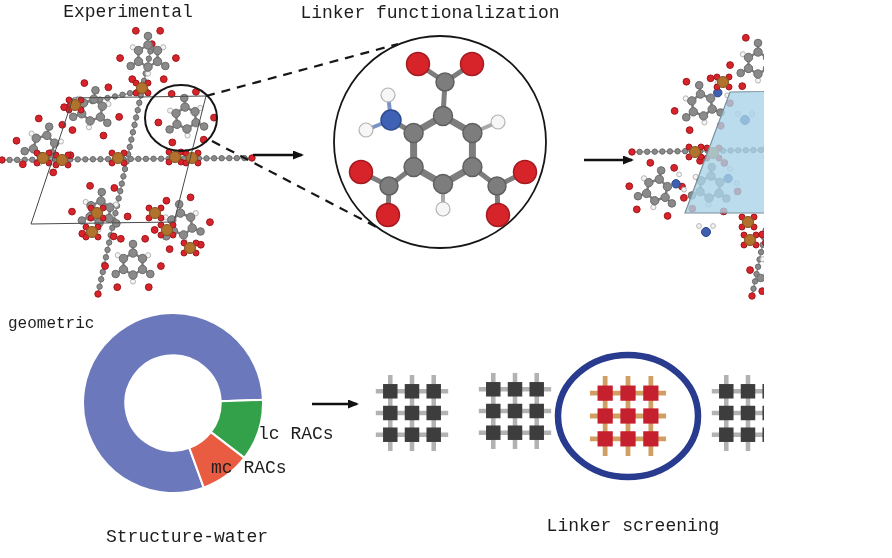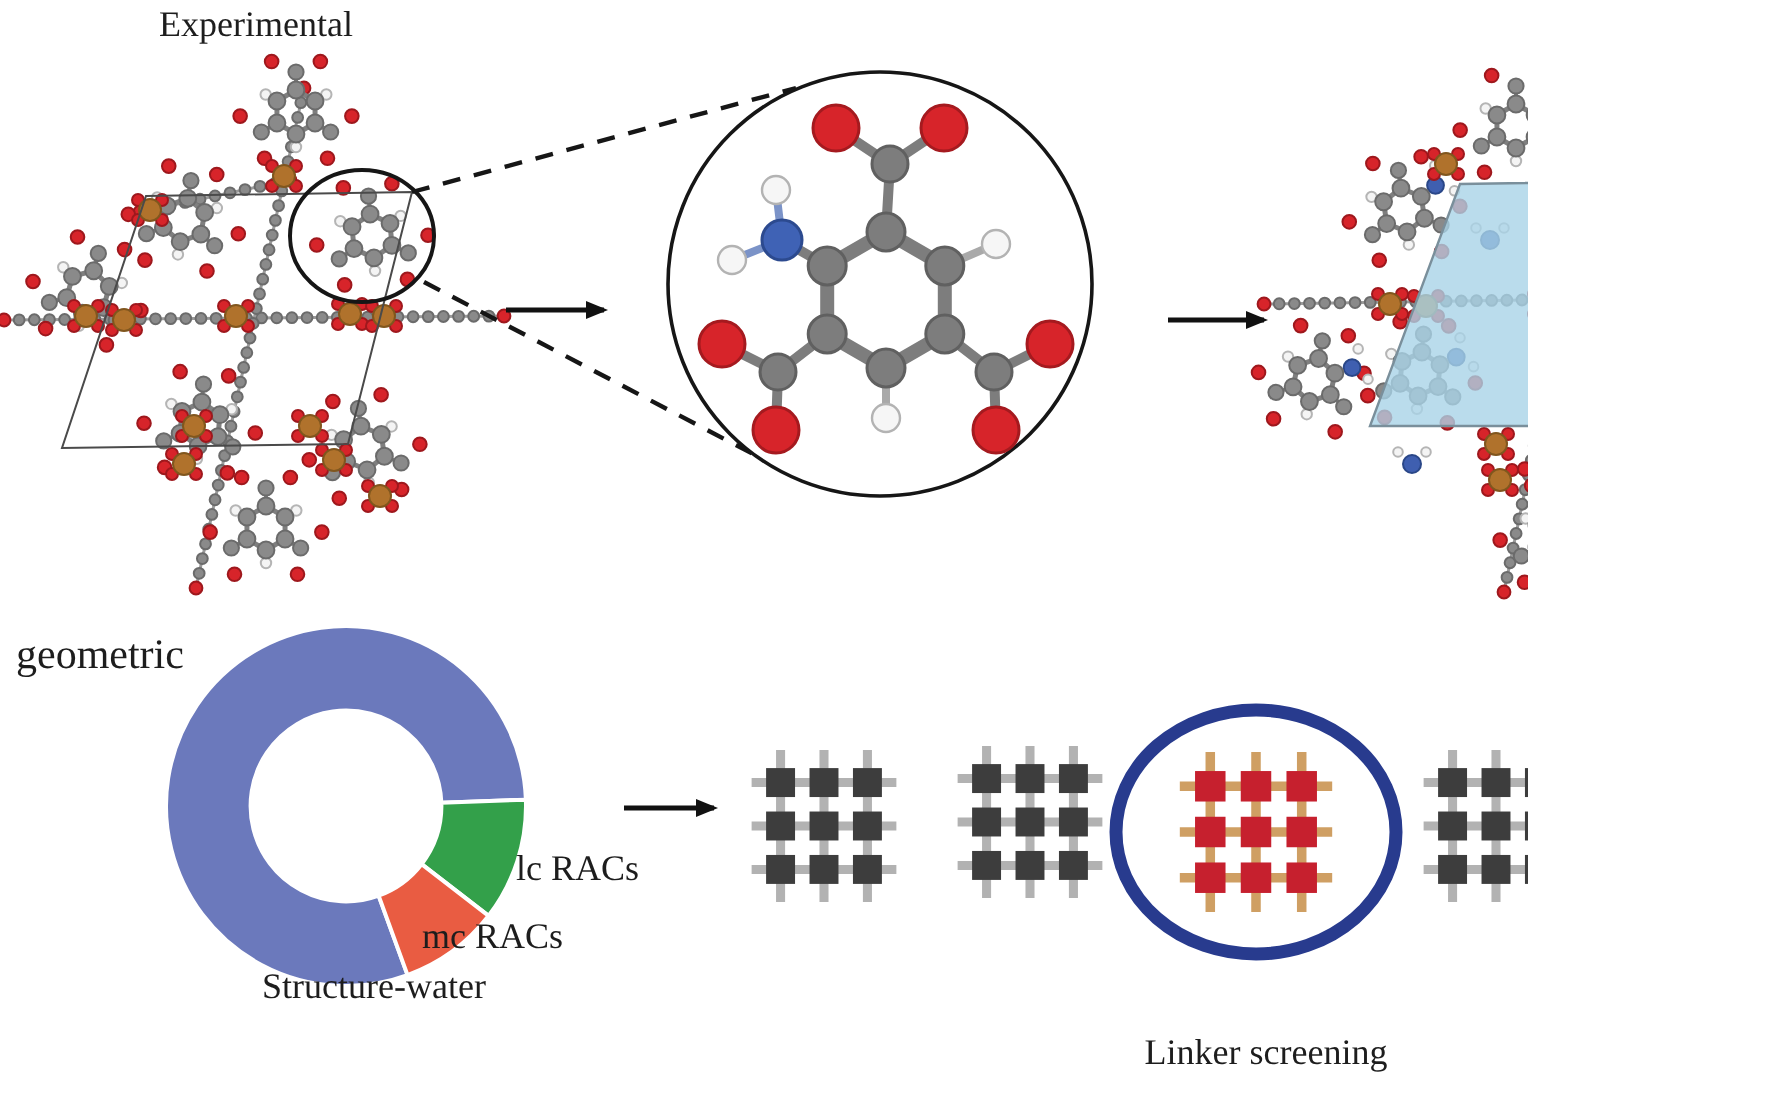--- a/index.html
+++ b/index.html
@@ -2,25 +2,25 @@
 <html style="--lattice-line: #b2b2b2; --lattice-node: #3d3d3d; --lattice-line-hot: #cf9f63; --lattice-node-hot: #c6202e; --ring-navy: #283b8e; --cell-overlay: #a9d3e7; --atom-carbon: #8a8a8a; --atom-oxygen: #d7242a; --atom-hydrogen: #f4f4f4; --atom-metal: #b0722c; --atom-nitrogen: #3f5fb0;"><head>
 <meta charset="utf-8">
 <style>
   :root{
     --lattice-line:#b2b2b2; --lattice-node:#3d3d3d;
     --lattice-line-hot:#cf9f63; --lattice-node-hot:#c6202e;
     --ring-navy:#283b8e; --cell-overlay:#a9d3e7; --ink:#1d1d1d;
   }
   html,body{margin:0;padding:0;background:#fff;}
   .stage{position:relative;width:764px;height:558px;background:#ffffff;overflow:hidden;
-         font-family:Liberation Serif, serif;color:var(--ink);}
+         font-family:Liberation Mono, monospace;color:var(--ink);}
   .art{position:absolute;left:0;top:0;}
   .lbl{position:absolute;line-height:1.18;color:var(--ink);}
   .ctr{transform:translateX(-50%);text-align:center;white-space:nowrap;}
-  .f18{font-size:18px;} .f19{font-size:21px;text-align:right;}
+  .f18{font-size:18px;} .f19{font-size:16px;text-align:right;}
   .lat-gray{--ln:var(--lattice-line);--nd:var(--lattice-node);}
   .lat-hot{--ln:var(--lattice-line-hot);--nd:var(--lattice-node-hot);}
 </style>
 </head>
 <body>
 
 <div class="stage">
 
   <svg class="art" width="892" height="558" viewBox="0 0 892 558">
     <defs>
@@ -853,22 +853,23 @@
       <use href="#lattice" xlink:href="#lattice" x="588" y="374" width="80" height="84" class="lat-hot"></use>
       <use href="#lattice" xlink:href="#lattice" x="710" y="372" width="76" height="82" class="lat-gray"></use>
       <use href="#lattice" xlink:href="#lattice" x="802" y="370" width="76" height="82" class="lat-gray"></use>
       <ellipse cx="628" cy="416" rx="70" ry="61" fill="none" style="stroke:var(--ring-navy);" stroke-width="6.5"></ellipse>
     </g>
   </svg>
 
   <div class="lbl ctr f18" style="left:128px;top:2px;">
     <div>Experimental</div>
   </div>
+  <div class="lbl ctr f18" style="left:430px;top:3px;">Linker functionalization</div>
 
   <div class="lbl f19" style="left:8px;top:315px;">geometric</div>
   <div class="lbl f18" style="left:258px;top:424px;">lc RACs</div>
   <div class="lbl f18" style="left:211px;top:458px;">mc RACs</div>
 
-  <div class="lbl ctr f18" style="left:187px;top:483px;">
+  <div class="lbl ctr f18" style="left:187px;top:527px;">
     <div>Structure-water</div>
   </div>
   <div class="lbl ctr f18" style="left:633px;top:516px;">Linker screening</div>
 </div>
 
 </body></html>

